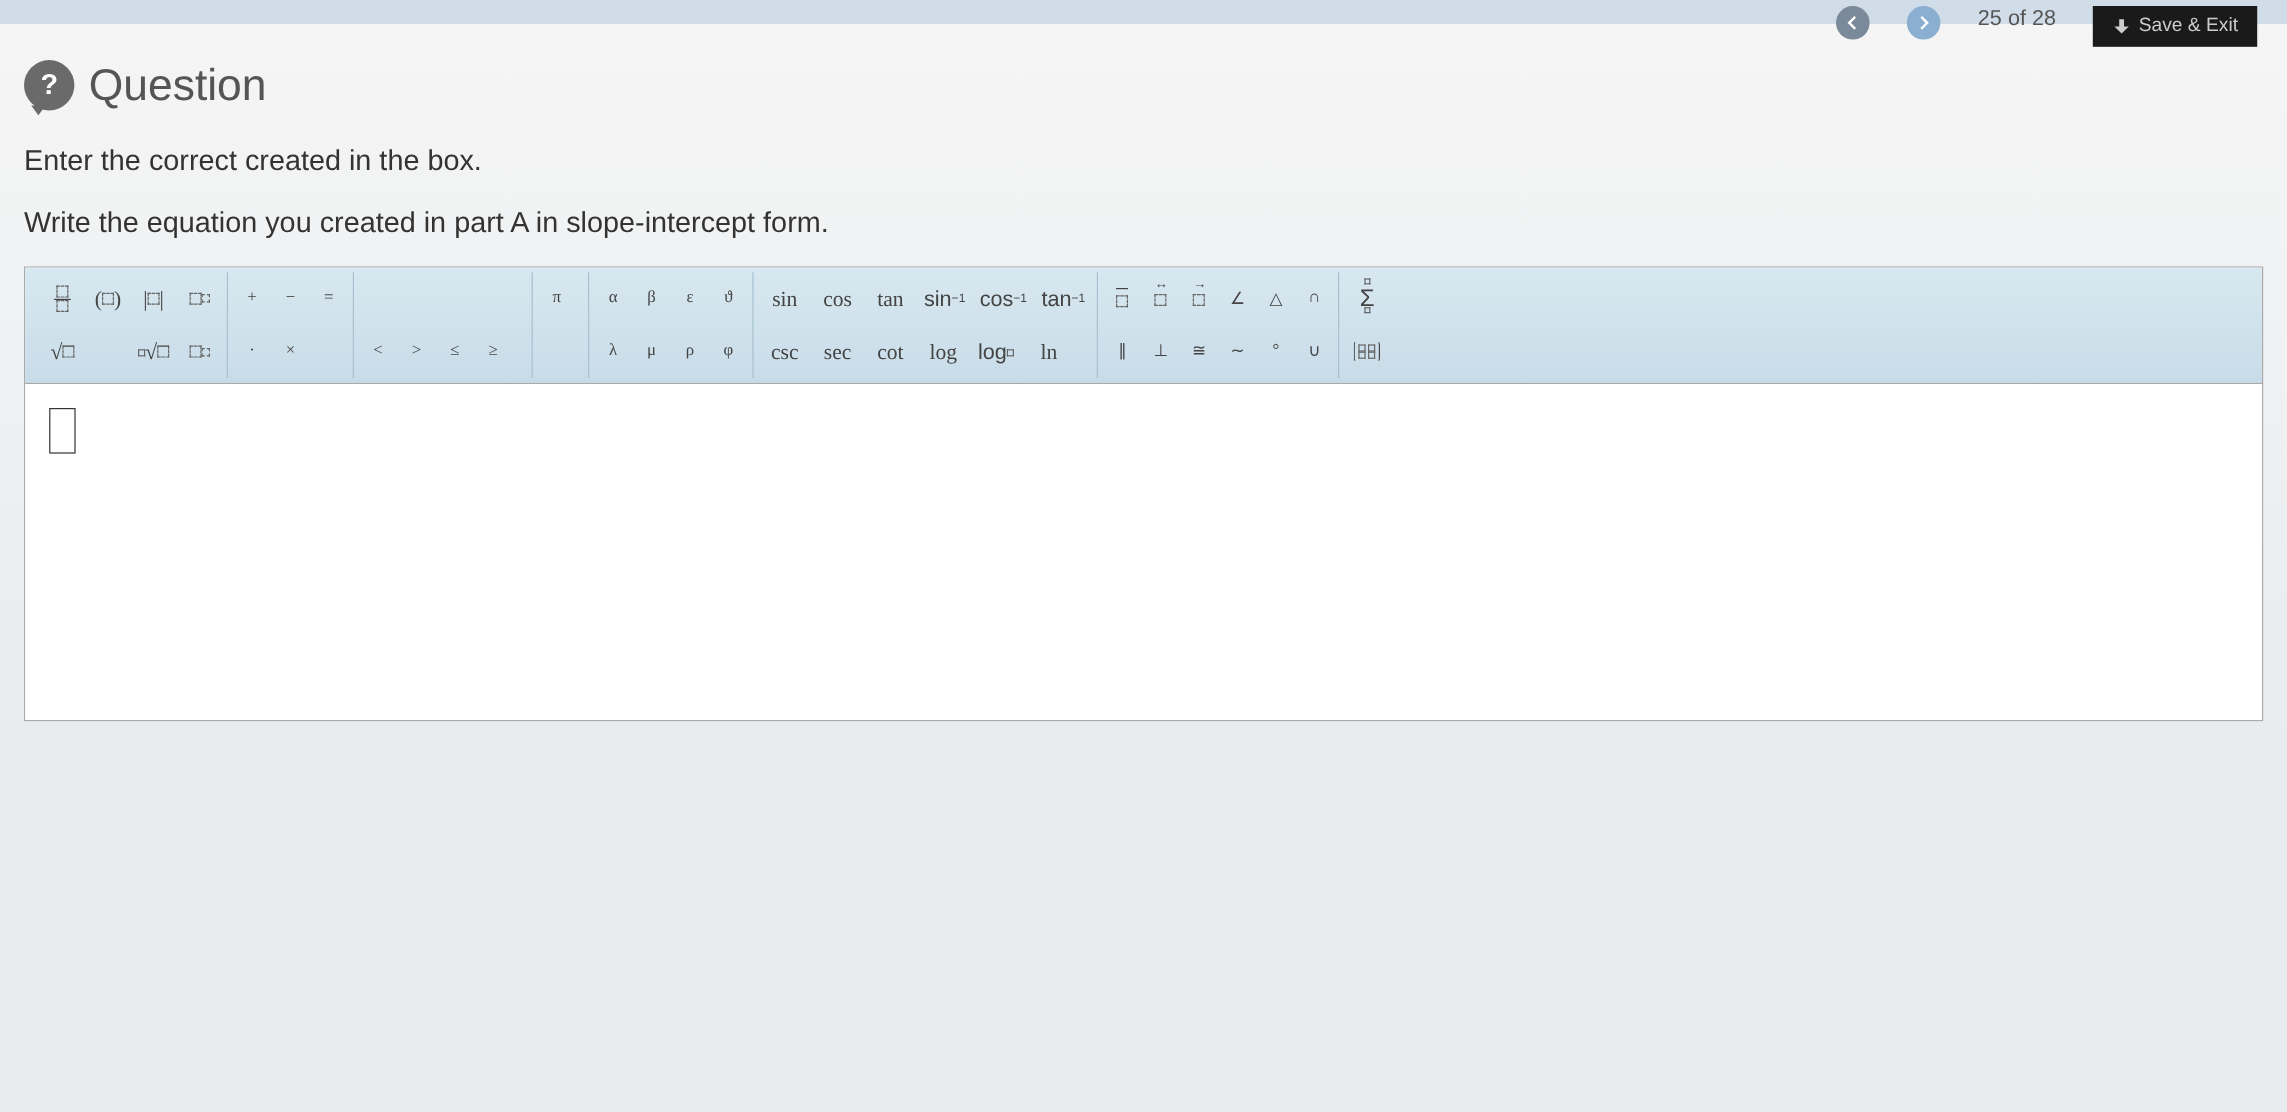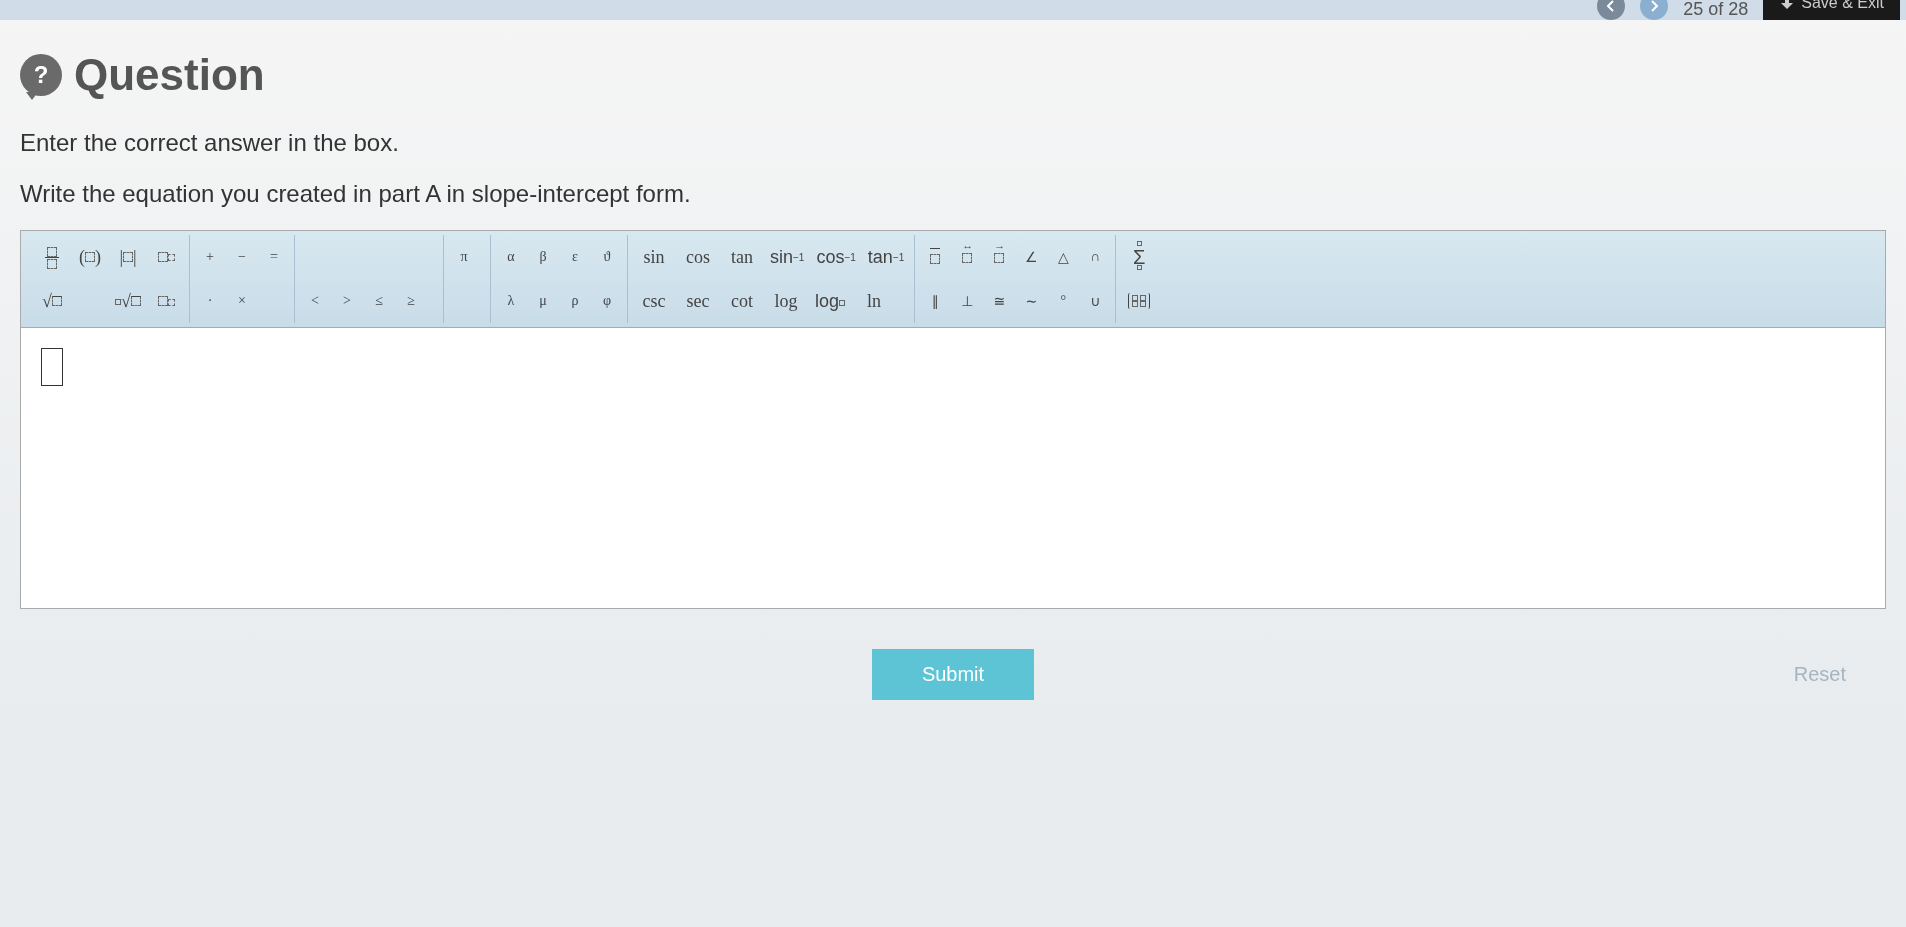--- a/index.html
+++ b/index.html
@@ -1,29 +1,29 @@
 <!DOCTYPE html>
 <html><head>
   <meta charset="utf-8">
   <style>
     * { margin: 0; padding: 0; box-sizing: border-box; font-family: Arial, sans-serif; }
     body { background: #e8ecef; width: 1906px; height: 927px; overflow: hidden; }
     
-    .top-bar { height: 20px; background: #d0dce8; display: flex; justify-content: flex-end; align-items: flex-end; padding-right: 6px; gap: 15px; }
+    .top-bar { height: 20px; background: #d0dce8; display: flex; justify-content: flex-end; align-items: flex-start; padding-right: 25px; gap: 31px; }
     .nav-circle { width: 28px; height: 28px; border-radius: 50%; background: #7a8a9a; display: flex; align-items: center; justify-content: center; color: white; margin-top: 5px; }
     .nav-circle.blue { background: #8aafd0; }
     .page-count { font-size: 18px; color: #555; margin-top: 5px; }
     .save-exit { background: #1a1a1a; color: #ccc; padding: 8px 16px; font-size: 16px; display: flex; align-items: center; gap: 6px; margin-top: 5px; }
     
     .content { padding: 30px 20px 20px 20px; background: linear-gradient(to bottom, #f5f5f5 0%, #e8ecef 100%); }
     
     .question-header { display: flex; align-items: center; gap: 12px; margin-bottom: 25px; }
     .question-icon { width: 42px; height: 42px; border-radius: 50%; background: #6a6a6a; color: white; display: flex; align-items: center; justify-content: center; font-size: 24px; font-weight: bold; position: relative; }
     .question-icon::after { content: ''; position: absolute; bottom: -4px; left: 6px; width: 0; height: 0; border-left: 6px solid transparent; border-right: 6px solid transparent; border-top: 8px solid #6a6a6a; }
-    .question-title { font-size: 44px; color: #555; font-weight: 700; }
+    .question-title { font-size: 37px; color: #555; font-weight: 400; }
     
     .instructions { font-size: 24px; color: #333; margin-bottom: 15px; line-height: 1.5; }
     
     .editor-container { border: 1px solid #aaa; background: white; }
     
     .toolbar { background: linear-gradient(to bottom, #d8e8f0, #c8dce8); border-bottom: 1px solid #aaa; display: flex; flex-wrap: wrap; padding: 4px 8px; min-height: 92px; }
     
     .tb-group { display: flex; flex-direction: column; border-right: 1px solid #a8c0d0; padding: 0 4px; }
     .tb-row { display: flex; align-items: center; height: 44px; }
     .tb-btn { min-width: 38px; height: 38px; display: flex; align-items: center; justify-content: center; font-size: 18px; color: #444; cursor: pointer; padding: 0 6px; font-family: 'Times New Roman', serif; }
@@ -69,21 +69,21 @@
   </div>
 </div>
 
 <div class="content">
 
   <div class="question-header">
     <div class="question-icon">?</div>
     <div class="question-title">Question</div>
   </div>
 
-  <div class="instructions">Enter the correct answer in the box.</div>
+  <div class="instructions">Enter the correct created in the box.</div>
   <div class="instructions" style="margin-bottom:18px;">Write the equation you created in part A in slope-intercept form.</div>
 
   <div class="editor-container">
     <div class="toolbar">
 
       <div class="tb-group">
         <div class="tb-row">
           <div class="tb-btn">
               <span class="frac">
                 <span class="frac-top"><span class="placeholder-box"></span></span>
@@ -235,18 +235,14 @@
         </div>
       </div>
 
     </div>
 
     <div class="editor-area">
       <div class="input-cursor"></div>
     </div>
   </div>
 
-  <div class="actions">
-    <button class="submit-btn">Submit</button>
-    <button class="reset-btn">Reset</button>
-  </div>
 
 </div>
 
 </body></html>

